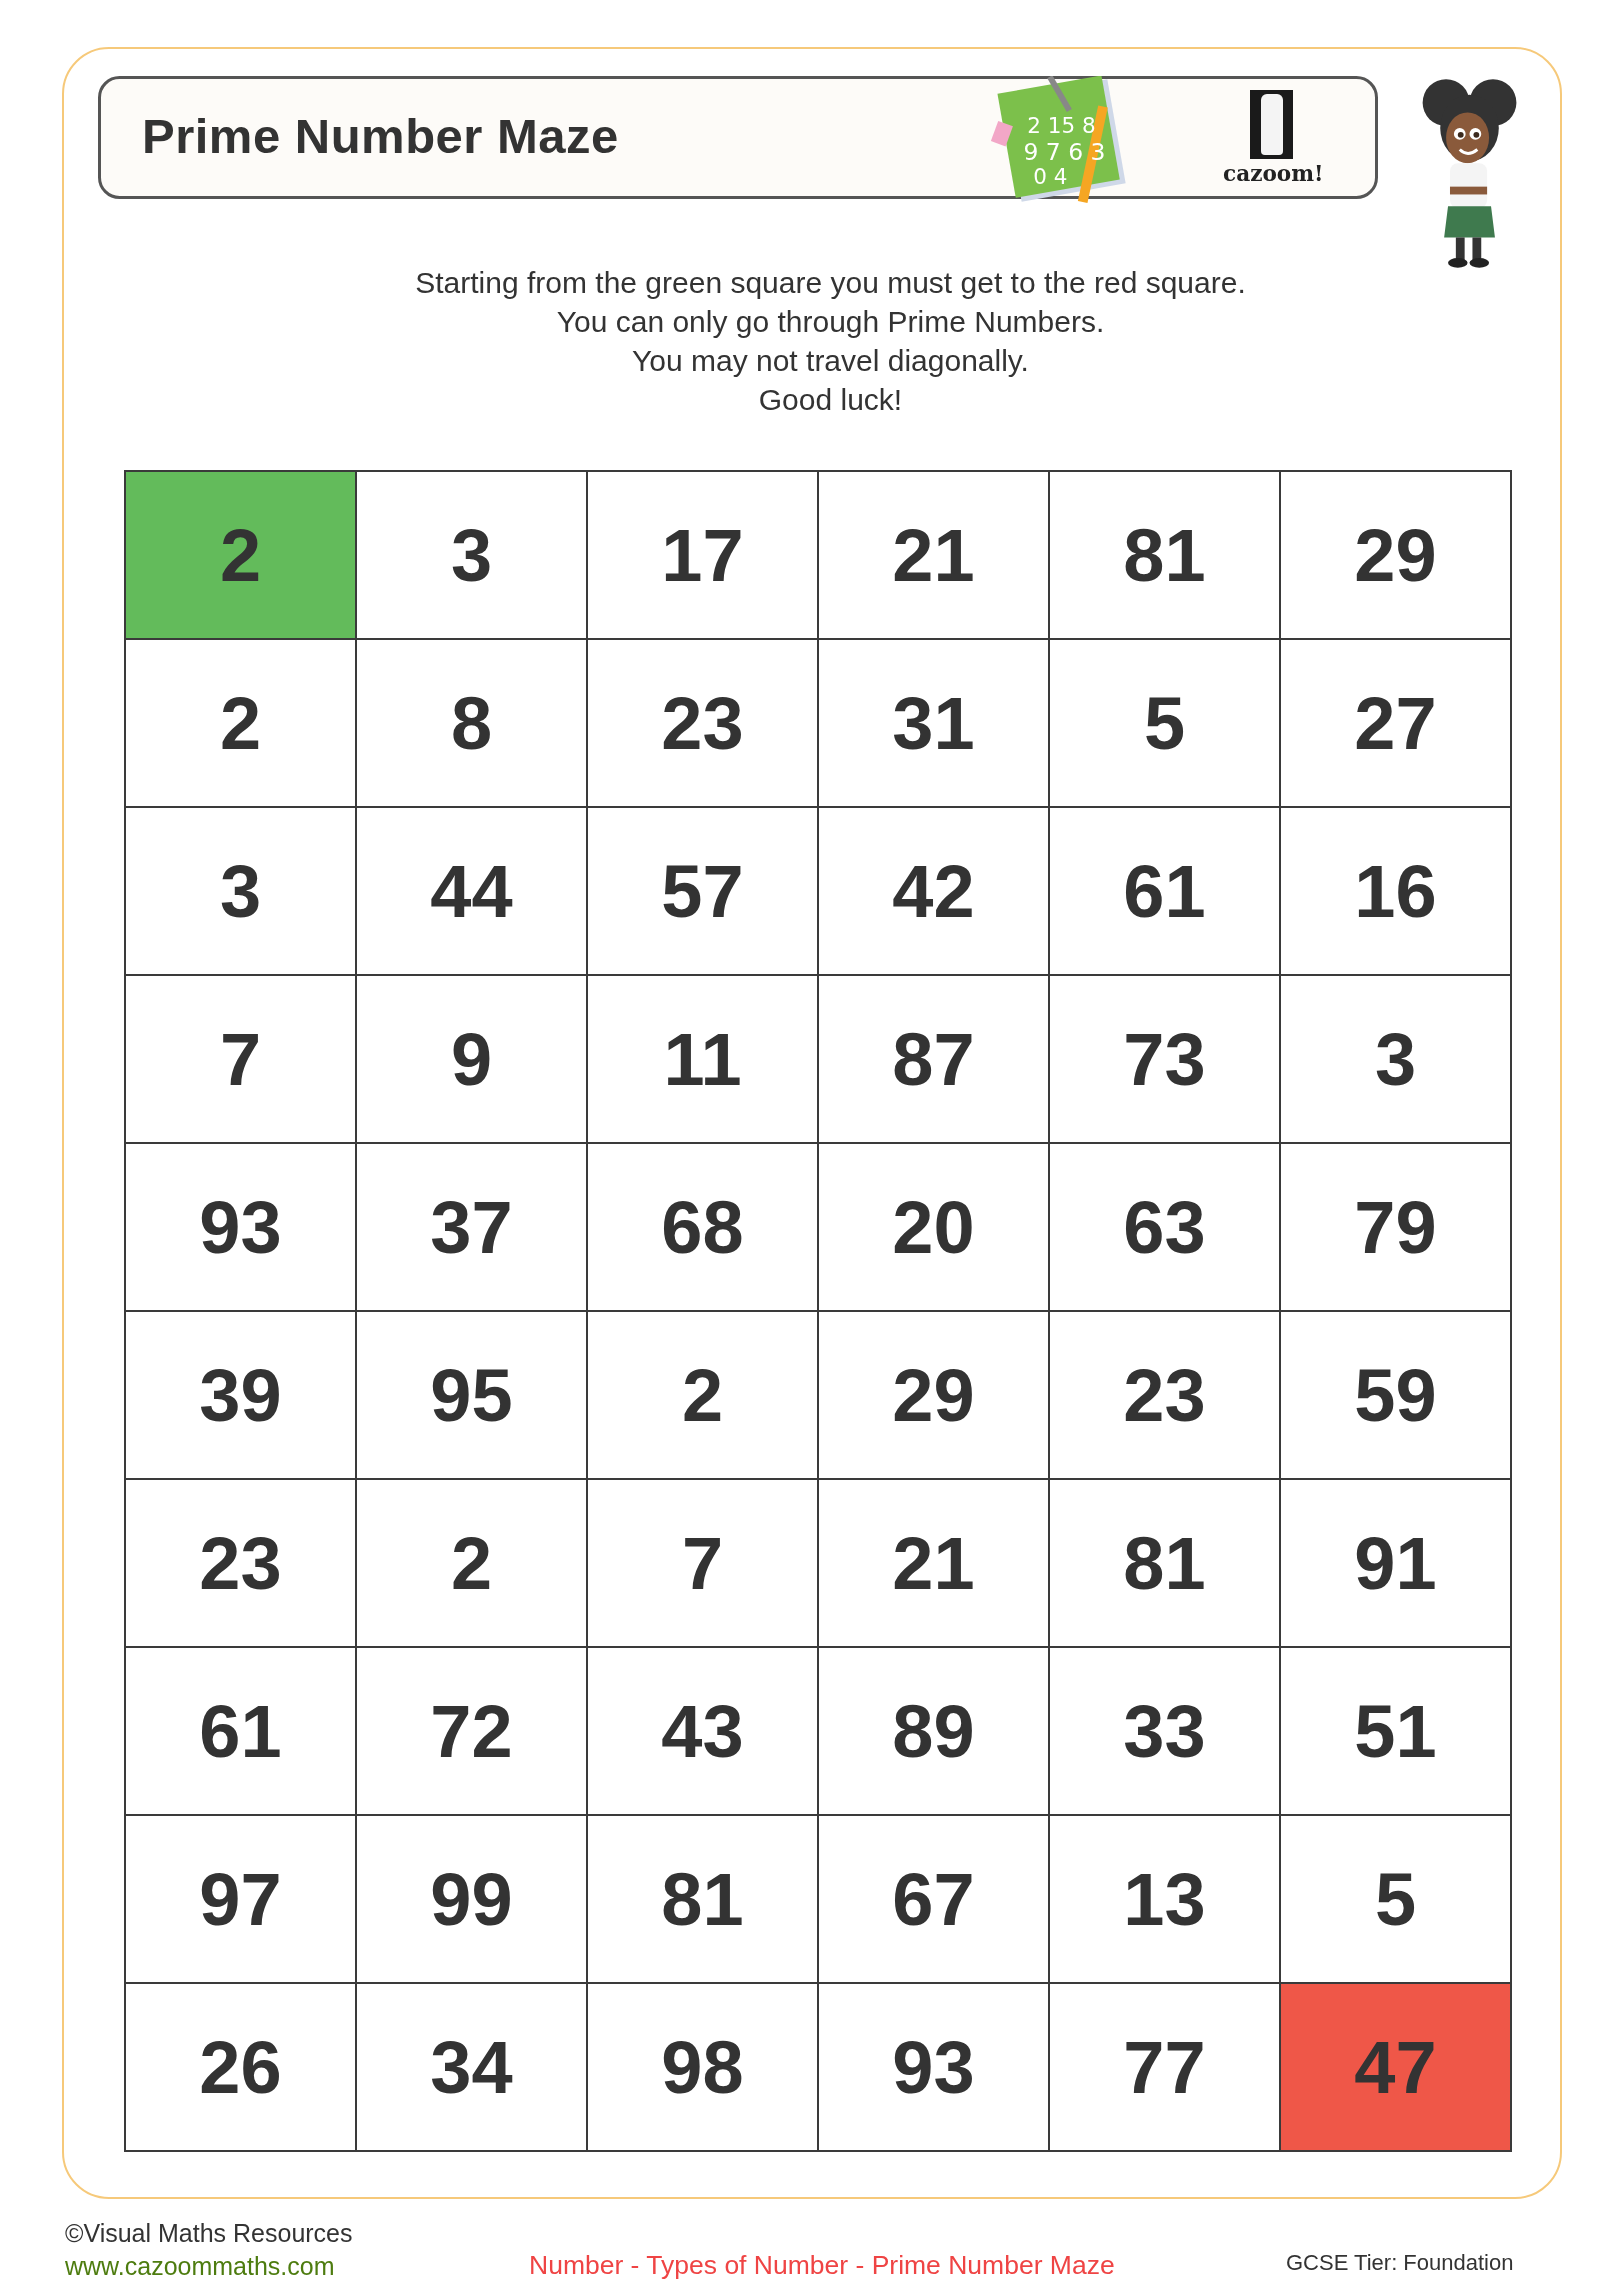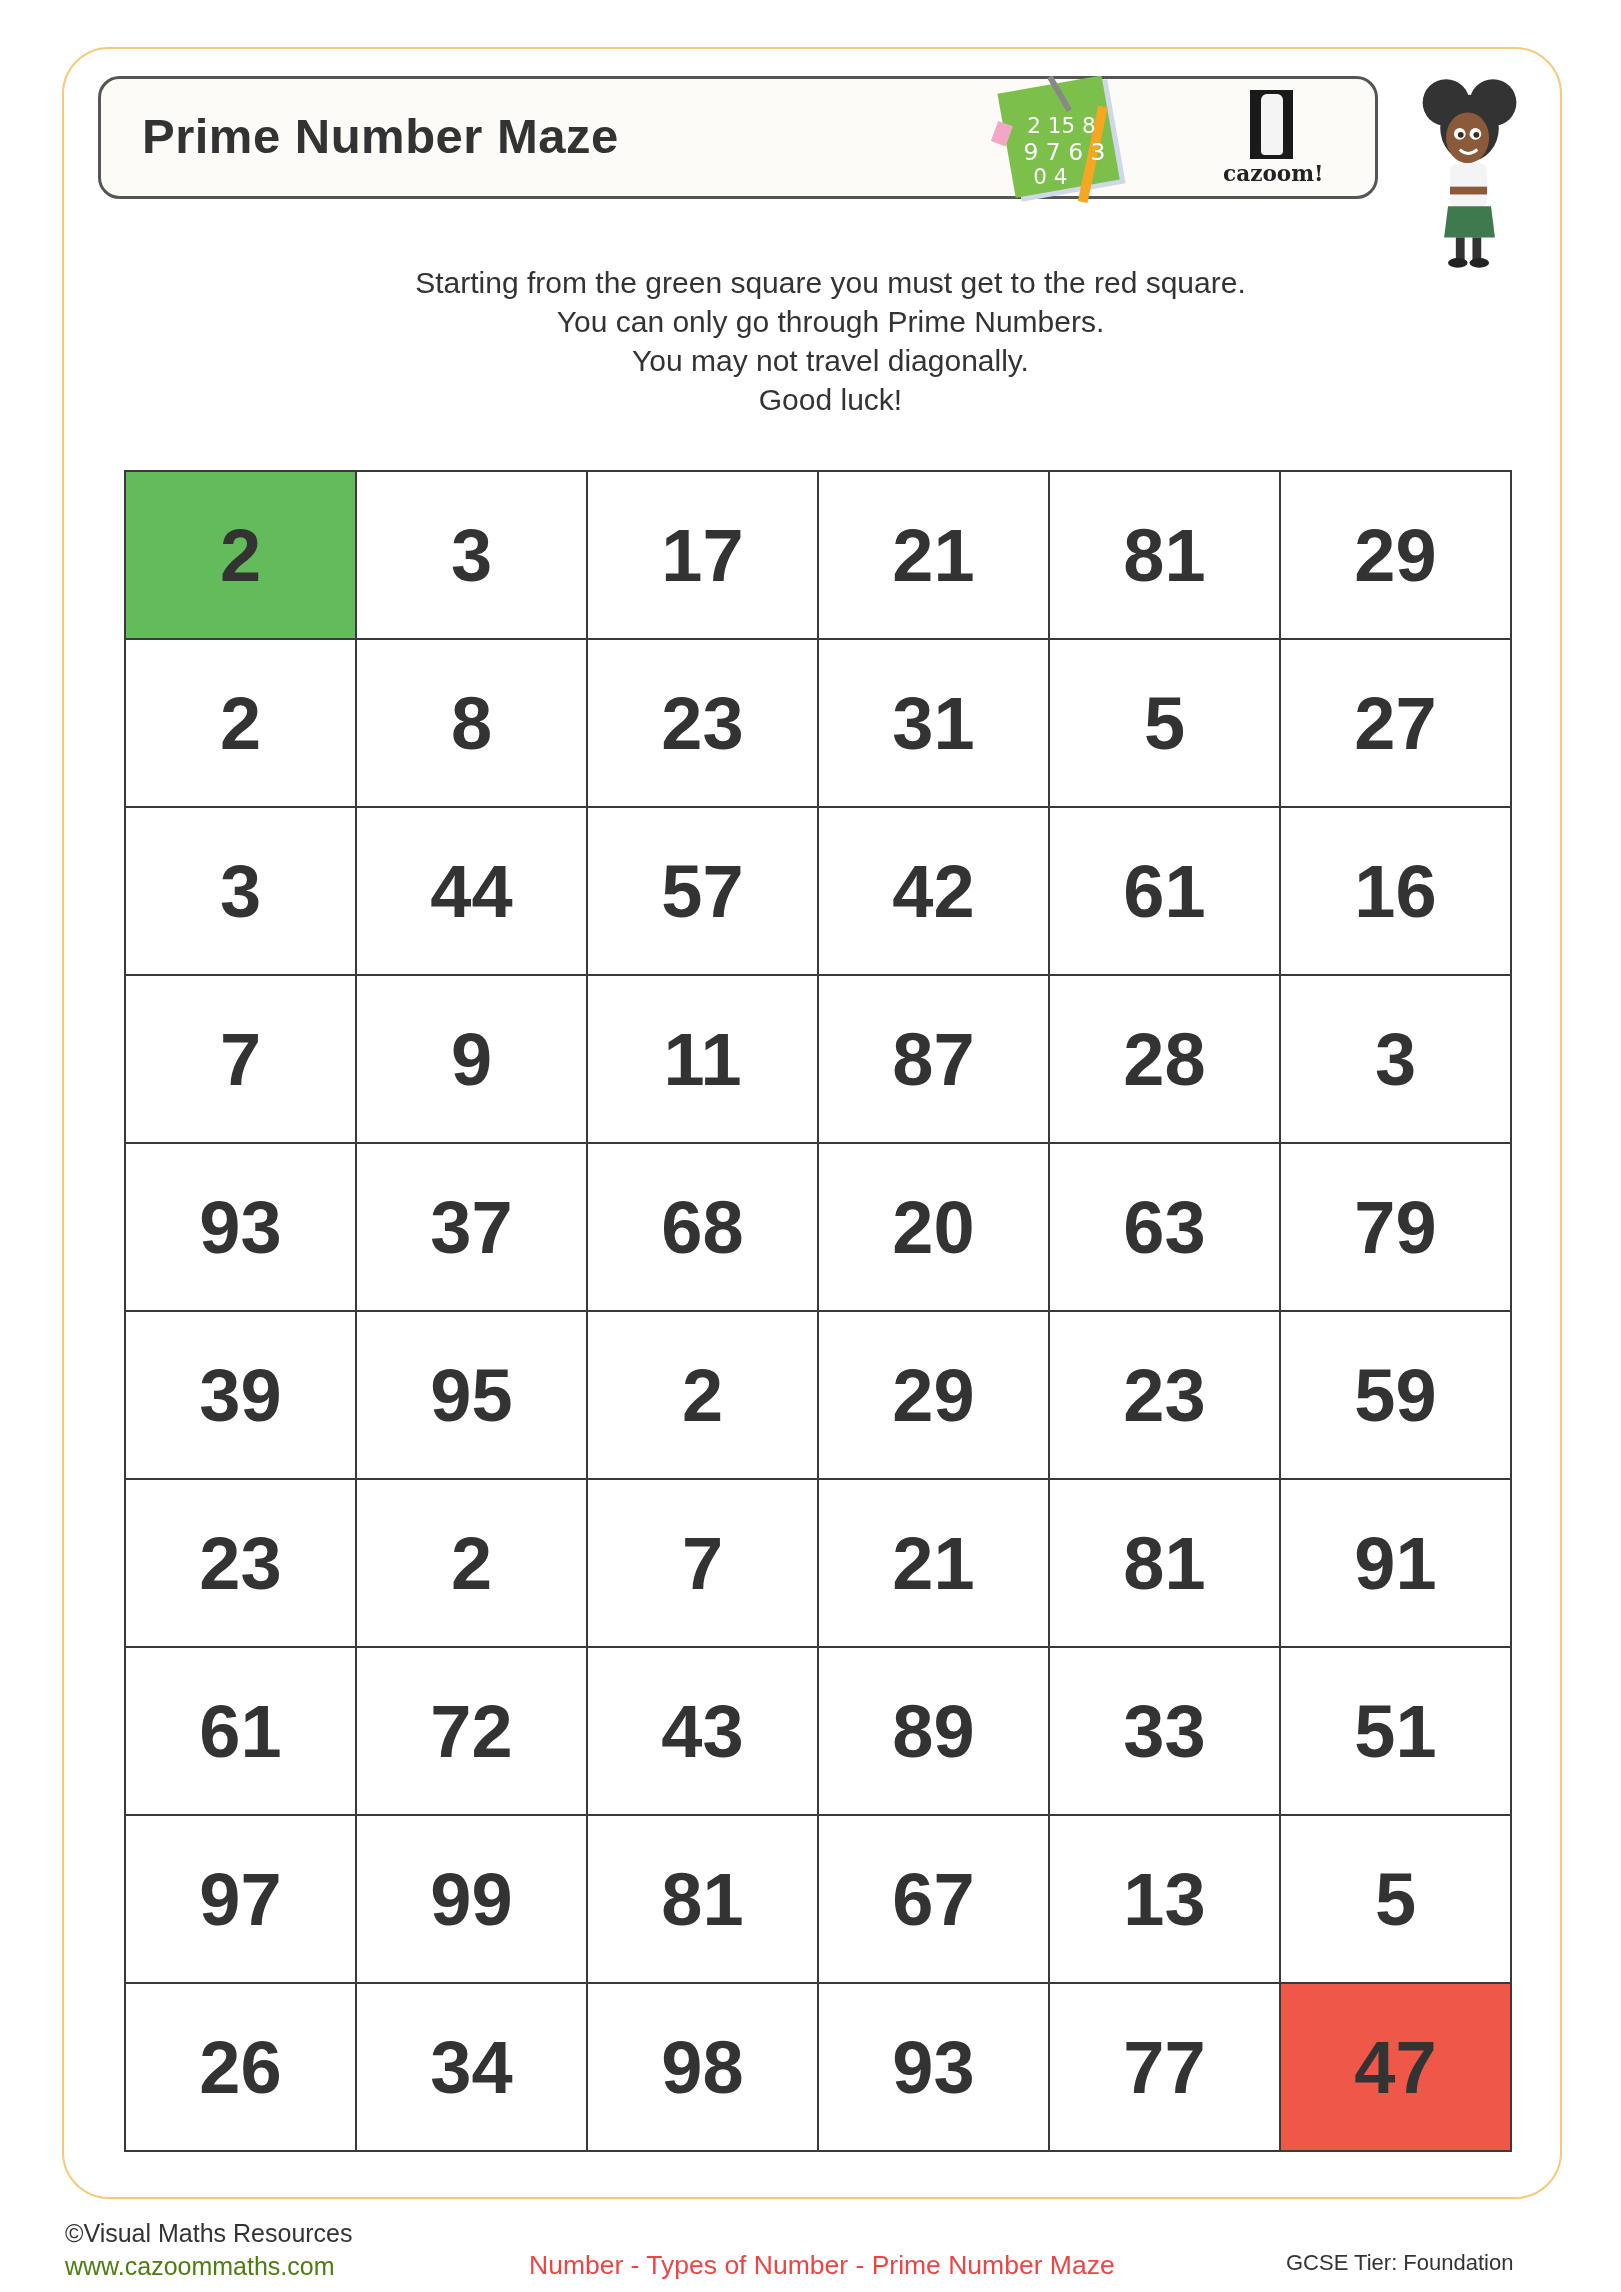--- a/index.html
+++ b/index.html
@@ -108,21 +108,21 @@
       <td>57</td>
       <td>42</td>
       <td>61</td>
       <td>16</td>
     </tr>
     <tr>
       <td>7</td>
       <td>9</td>
       <td>11</td>
       <td>87</td>
-      <td>28</td>
+      <td>73</td>
       <td>3</td>
     </tr>
     <tr>
       <td>93</td>
       <td>37</td>
       <td>68</td>
       <td>20</td>
       <td>63</td>
       <td>79</td>
     </tr>

